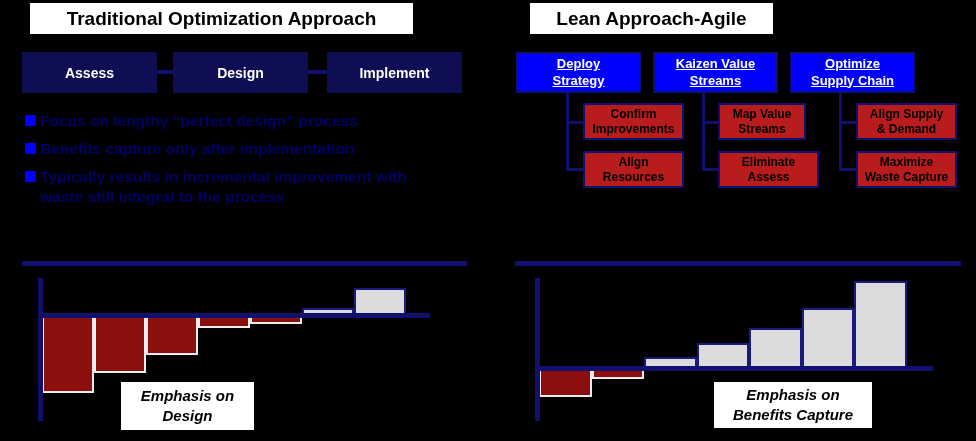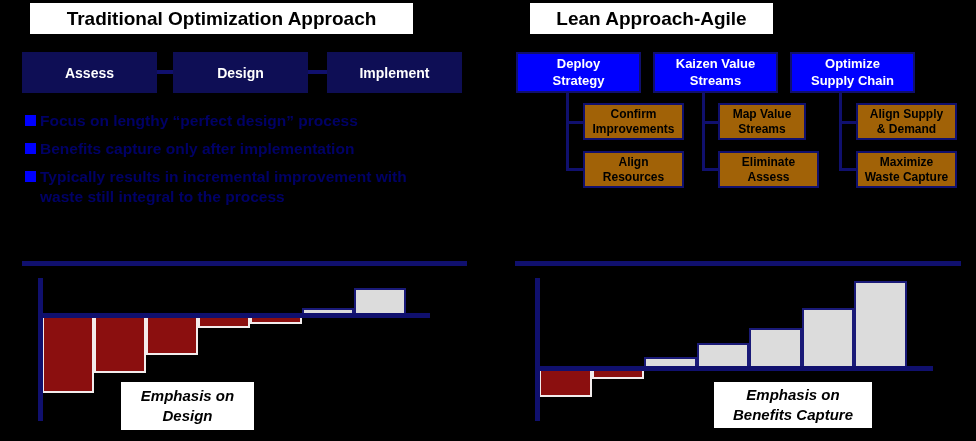--- a/index.html
+++ b/index.html
@@ -28,23 +28,24 @@
   .bullet-text{
     margin-left:4px;color:var(--bullet-text,#000066);font-weight:bold;
     font-size:15.5px;line-height:1.3;width:402px;
   }
   
   .phase-box{
     background:var(--bright-blue,#0000FF);border:2px solid var(--line-navy,#10106E);
     color:#fff;font-weight:bold;font-size:13px;line-height:1.25;text-align:center;
     display:flex;flex-direction:column;align-items:center;justify-content:center;
     box-sizing:border-box;
+    text-decoration:underline;
   }
   .sub-box{
-    background:#a16207;border:2px solid var(--line-navy,#10106E);
+    background:#b91c1c;border:2px solid var(--line-navy,#10106E);
     color:#000;font-weight:bold;font-size:12px;line-height:1.25;text-align:center;
     display:flex;flex-direction:column;align-items:center;justify-content:center;
     box-sizing:border-box;
   }
   
   .divider{background:var(--line-navy,#10106E);height:5px;}
   .axis{background:var(--line-navy,#10106E);z-index:4;}
   .bars{position:absolute;left:0;top:0;width:976px;height:441px;z-index:2;}
   .bar{position:absolute;box-sizing:border-box;}
   .bar.neg{background:var(--red,#8B0F0F);border:2px solid #F2ECEC;border-top:none;}

